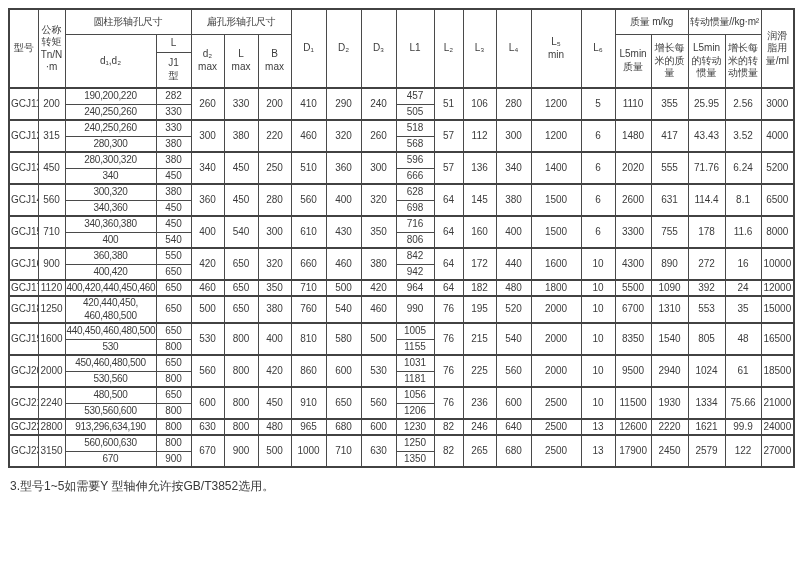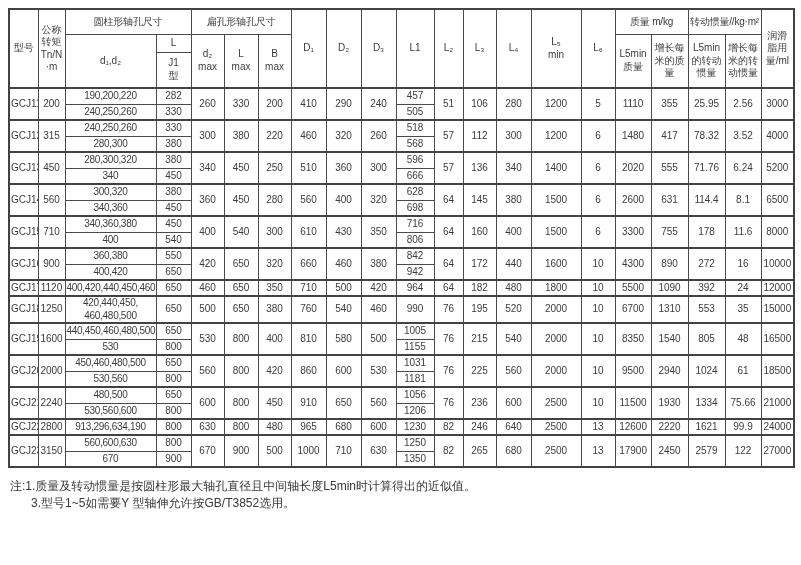--- a/index.html
+++ b/index.html
@@ -144,21 +144,21 @@
           <td rowspan="2">320</td>
           <td rowspan="2">260</td>
           <td>518</td>
           <td rowspan="2">57</td>
           <td rowspan="2">112</td>
           <td rowspan="2">300</td>
           <td rowspan="2">1200</td>
           <td rowspan="2">6</td>
           <td rowspan="2">1480</td>
           <td rowspan="2">417</td>
-          <td rowspan="2">78.32</td>
+          <td rowspan="2">43.43</td>
           <td rowspan="2">3.52</td>
           <td rowspan="2">4000</td>
         </tr>
         <tr>
           <td class="cell-bore-d">280,300</td>
           <td>380</td>
           <td>568</td>
         </tr>
         <tr class="group-start">
           <td rowspan="2">GCJ13</td>
@@ -450,16 +450,15 @@
         </tr>
         <tr>
           <td class="cell-bore-d">670</td>
           <td>900</td>
           <td>1350</td>
         </tr>
       </tbody>
   </table>
 
   <div class="notes">
-    <div class="note-line">注:1.质量及转动惯量是按圆柱形最大轴孔直径且中间轴长度L5min时计算得出的近似值。</div>
     <div class="note-line">3.型号1~5如需要Y 型轴伸允许按GB/T3852选用。</div>
   </div>
 </div>
 
 </body></html>

